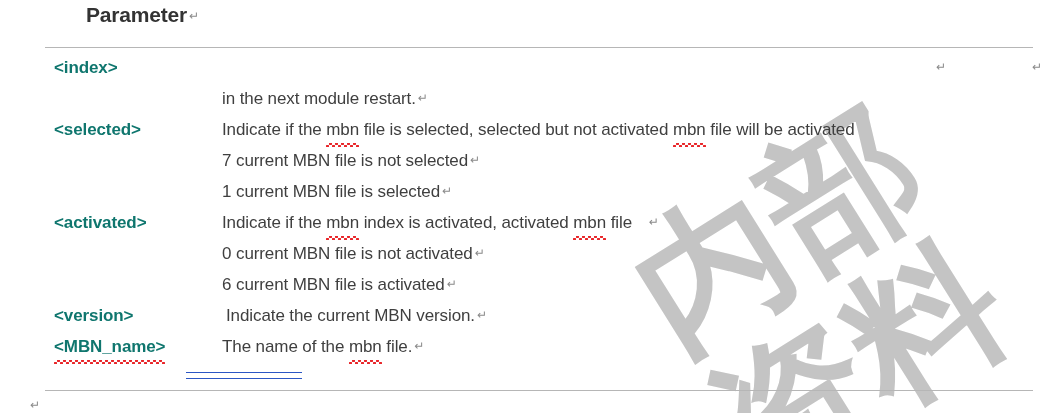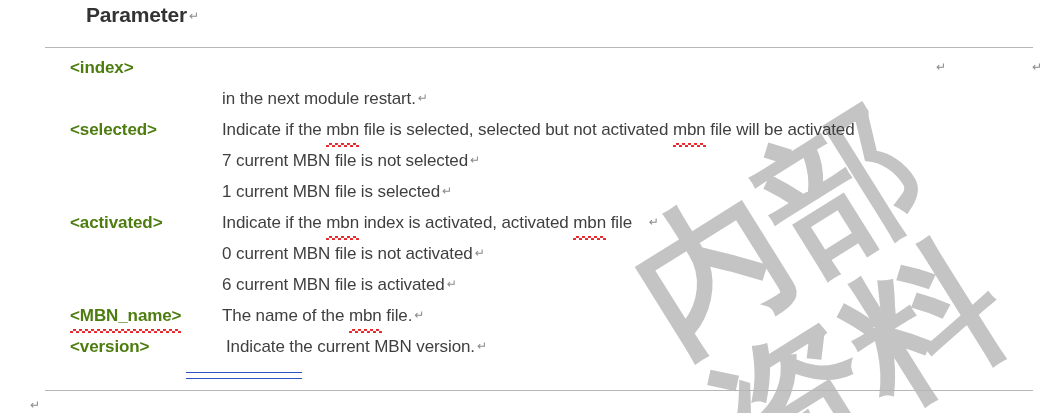--- a/index.html
+++ b/index.html
@@ -75,25 +75,25 @@
     z-index: 2;
   }
   .row {
     position: relative;
     height: 31px;
     line-height: 31px;
     white-space: nowrap;
   }
   .term {
     position: absolute;
-    left: 70px;
+    left: 54px;
     top: 0;
     font-size: 17px;
     font-weight: 700;
-    color: #4d7c0f;
+    color: #0f766e;
     letter-spacing: -0.1px;
   }
   .desc {
     position: absolute;
     left: 222px;
     top: 0;
     font-size: 17px;
     font-weight: 400;
     color: #3f3f3f;
     letter-spacing: -0.1px;
@@ -215,27 +215,27 @@
 
     <div class="row">
       <span class="desc"><span>0 current MBN file is not activated</span><span class="pilcrow">↵</span></span>
     </div>
 
     <div class="row">
       <span class="desc"><span>6 current MBN file is activated</span><span class="pilcrow">↵</span></span>
     </div>
 
     <div class="row">
+      <span class="term">&lt;version&gt;</span>
+      <span class="desc indent"><span>Indicate the current MBN version.</span><span class="pilcrow">↵</span></span>
+    </div>
+
+    <div class="row">
       <span class="term"><span class="squiggle">&lt;MBN_name&gt;</span></span>
       <span class="desc"><span>The name of the </span><span class="squiggle">mbn</span><span> file.</span><span class="pilcrow">↵</span></span>
-    </div>
-
-    <div class="row">
-      <span class="term">&lt;version&gt;</span>
-      <span class="desc indent"><span>Indicate the current MBN version.</span><span class="pilcrow">↵</span></span>
     </div>
 
 
   </div>
 
   <div class="blue-underline"></div>
   <div class="rule rule-bottom"></div>
   <div class="tail-pilcrow">↵</div>
 
 </div>

